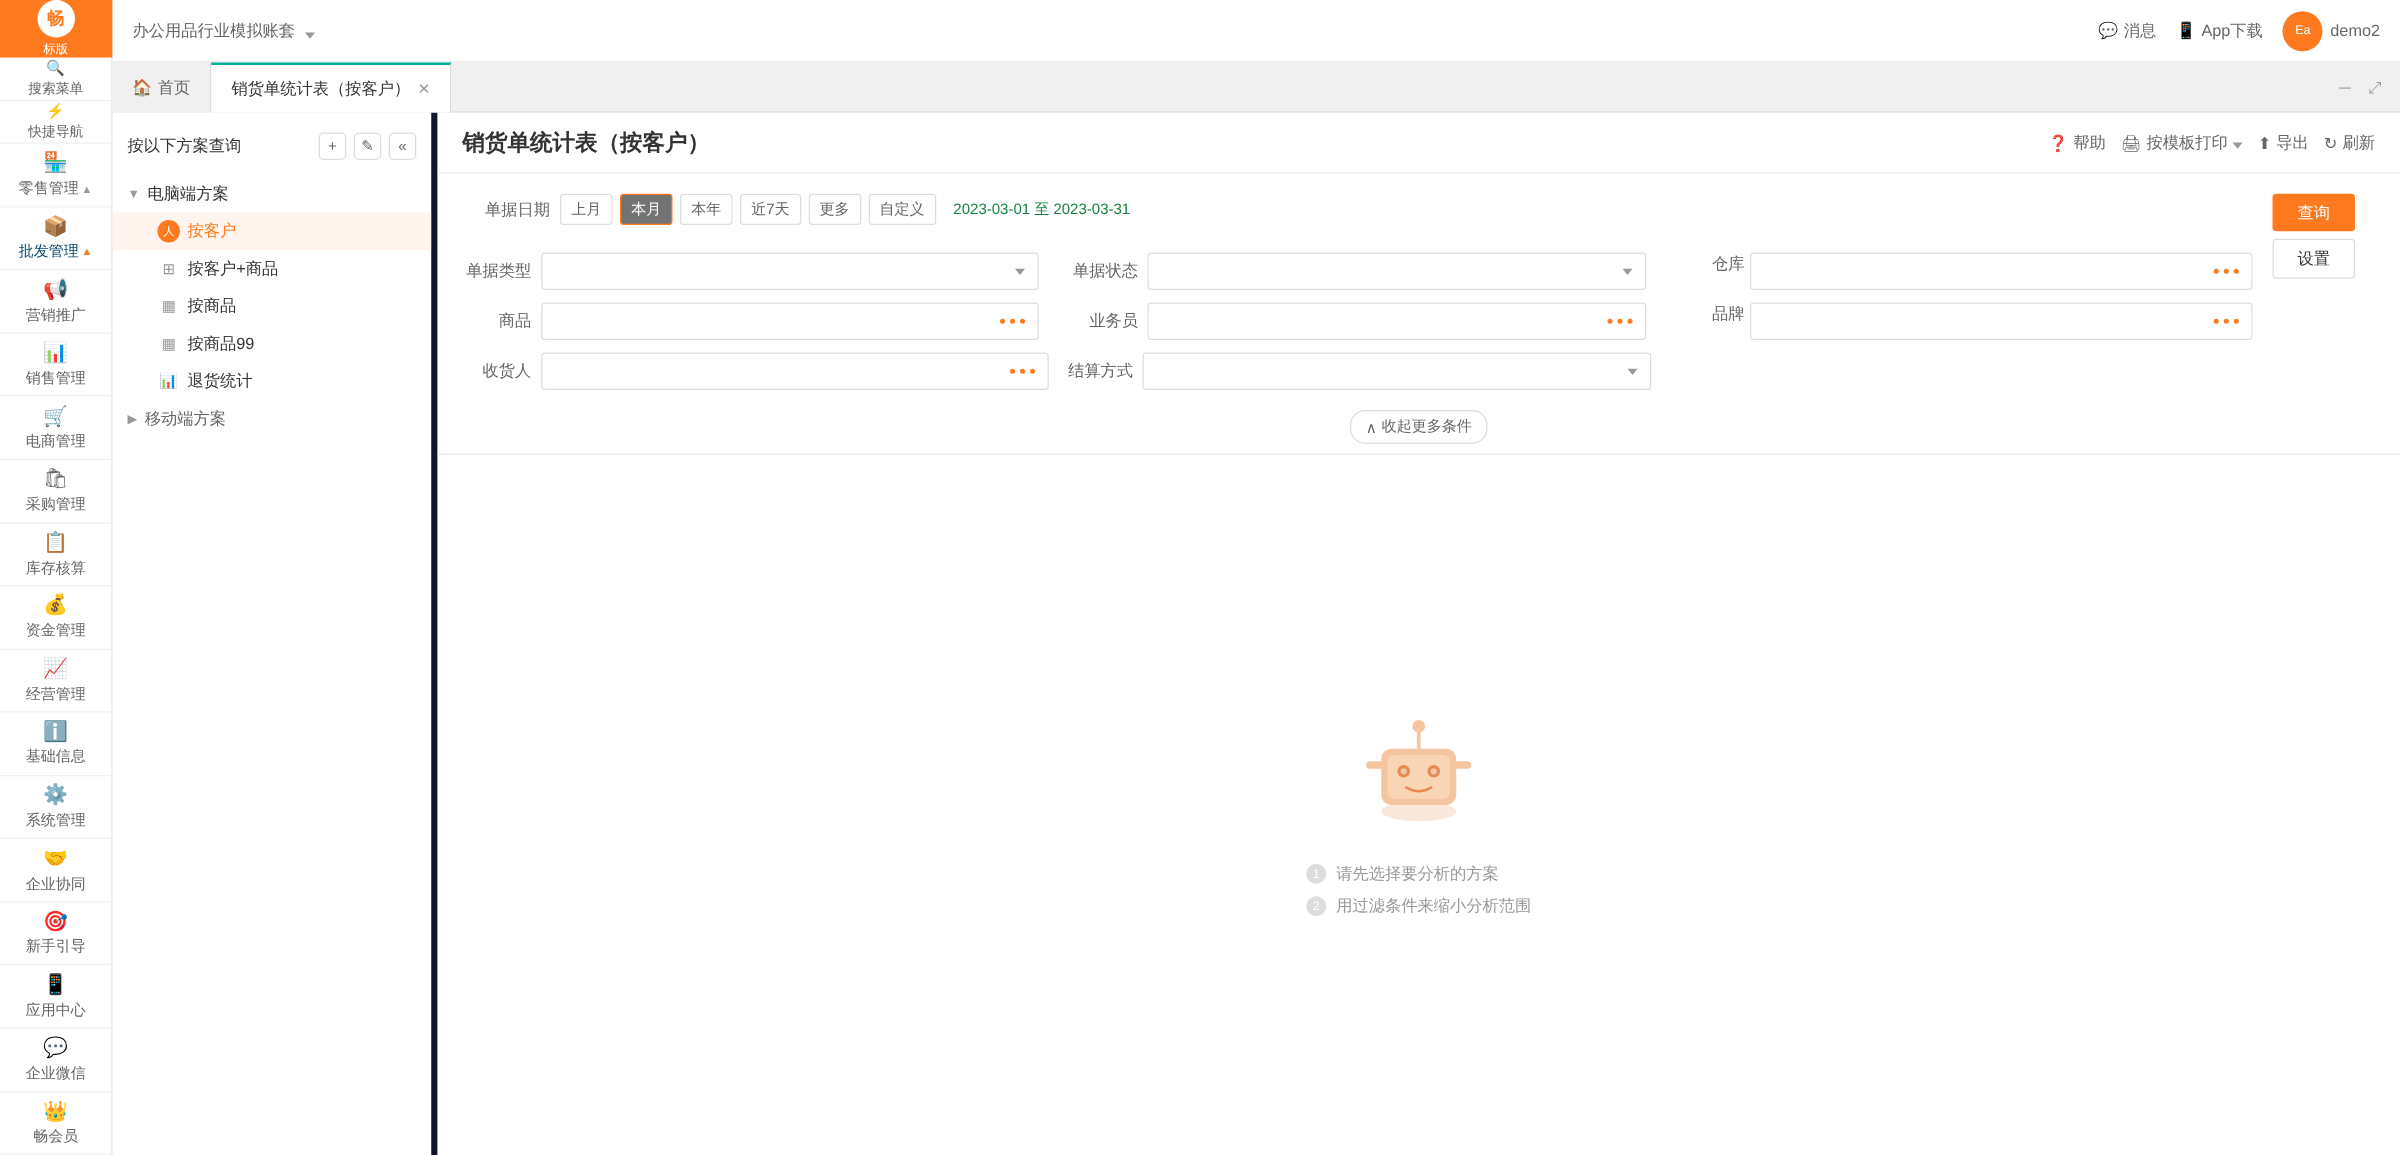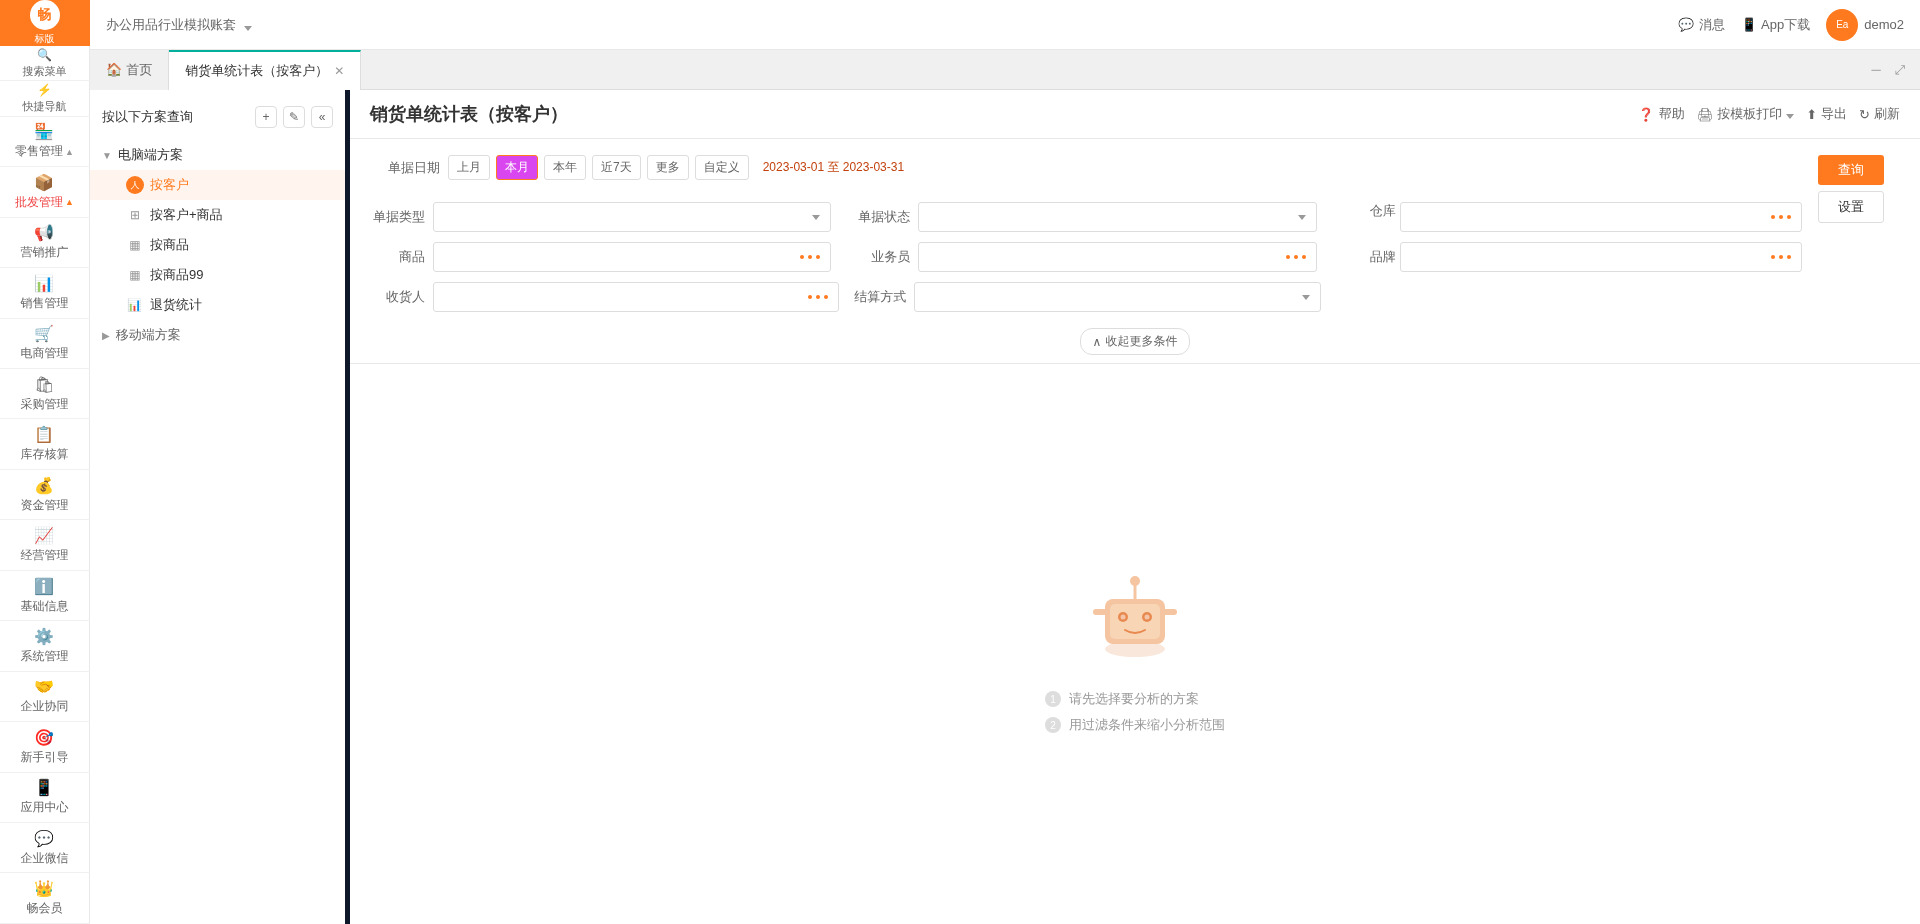--- a/index.html
+++ b/index.html
@@ -58,22 +58,22 @@
     
     .right-content { flex: 1; display: flex; flex-direction: column; overflow: hidden; }
 
     
     .page-title-bar { padding: 12px 20px; background: #fff; border-bottom: 1px solid #e8e8e8; display: flex; align-items: center; justify-content: space-between; }
     .page-title { font-size: 18px; font-weight: bold; color: #333; }
     .title-actions { display: flex; align-items: center; gap: 12px; }
     .title-action-btn { display: flex; align-items: center; gap: 4px; cursor: pointer; color: #666; font-size: 13px; }
     .date-filter { display: flex; align-items: center; gap: 6px; }
     .date-btn { padding: 3px 8px; border: 1px solid #ddd; border-radius: 3px; font-size: 12px; cursor: pointer; color: #666; background: #fff; }
-    .date-btn.active { background: #d946ef; color: #fff; border-color: #ff7a1e; }
-    .date-range { font-size: 12px; color: #c2410c; margin-left: 8px; }
+    .date-btn.active { background: #737373; color: #fff; border-color: #ff7a1e; }
+    .date-range { font-size: 12px; color: #15803d; margin-left: 8px; }
     .filter-select-dots { display: flex; align-items: center; gap: 4px; }
     .filter-select-dots span { width: 4px; height: 4px; background: #ff7a1e; border-radius: 50%; display: inline-block; }
     .filter-item { display: flex; align-items: center; gap: 8px; }
     .filter-item-label { color: #666; font-size: 13px; width: 55px; flex-shrink: 0; text-align: right; }
     .filter-input { flex: 1; height: 30px; border: 1px solid #ddd; border-radius: 3px; display: flex; align-items: center; justify-content: space-between; padding: 0 10px; cursor: pointer; background: #fff; font-size: 13px; color: #999; }
 
     
     .collapse-bar { display: flex; justify-content: center; padding: 8px; background: #fff; border-bottom: 1px solid #e8e8e8; }
     .collapse-btn { display: flex; align-items: center; gap: 4px; cursor: pointer; font-size: 12px; color: #666; padding: 4px 12px; border: 1px solid #ddd; border-radius: 12px; background: #fff; }
 
@@ -129,21 +129,21 @@
     <span class="s-icon">🏪</span>
     <div style="display:flex;align-items:center;gap:2px;">
       <span class="s-label">零售管理</span>
       <span style="font-size:9px;color:#999">▲</span>
     </div>
   </div>
 
   <div class="sidebar-item active">
     <span class="s-icon">📦</span>
     <div style="display:flex;align-items:center;gap:2px;">
-      <span class="s-label" style="color:#ef4444">批发管理</span>
+      <span class="s-label" style="color:#0c4a6e">批发管理</span>
       <span style="font-size:9px;color:#ff7a1e">▲</span>
     </div>
   </div>
 
   <div class="sidebar-item">
     <span class="s-icon">📢</span>
     <span class="s-label">营销推广</span>
   </div>
 
   <div class="sidebar-item">
@@ -395,21 +395,21 @@
                 <span class="filter-item-label">业务员</span>
                 <div class="filter-input">
                   <span style="color:#ccc"></span>
                   <div class="filter-select-dots">
                     <span></span>
                       <span></span>
                       <span></span>
                   </div>
                 </div>
               </div>
-              <div style="display:flex;align-items:center;justify-content:flex-end;gap:4px;font-family:Liberation Mono, monospace;">
+              <div style="display:flex;align-items:flex-start;justify-content:flex-end;gap:4px;font-family:Liberation Mono, monospace;">
                 <span class="filter-item-label">品牌</span>
                 <div class="filter-input" style="flex:1;">
                   <span style="color:#ccc"></span>
                   <div class="filter-select-dots">
                     <span></span>
                       <span></span>
                       <span></span>
                   </div>
                 </div>
               </div>

